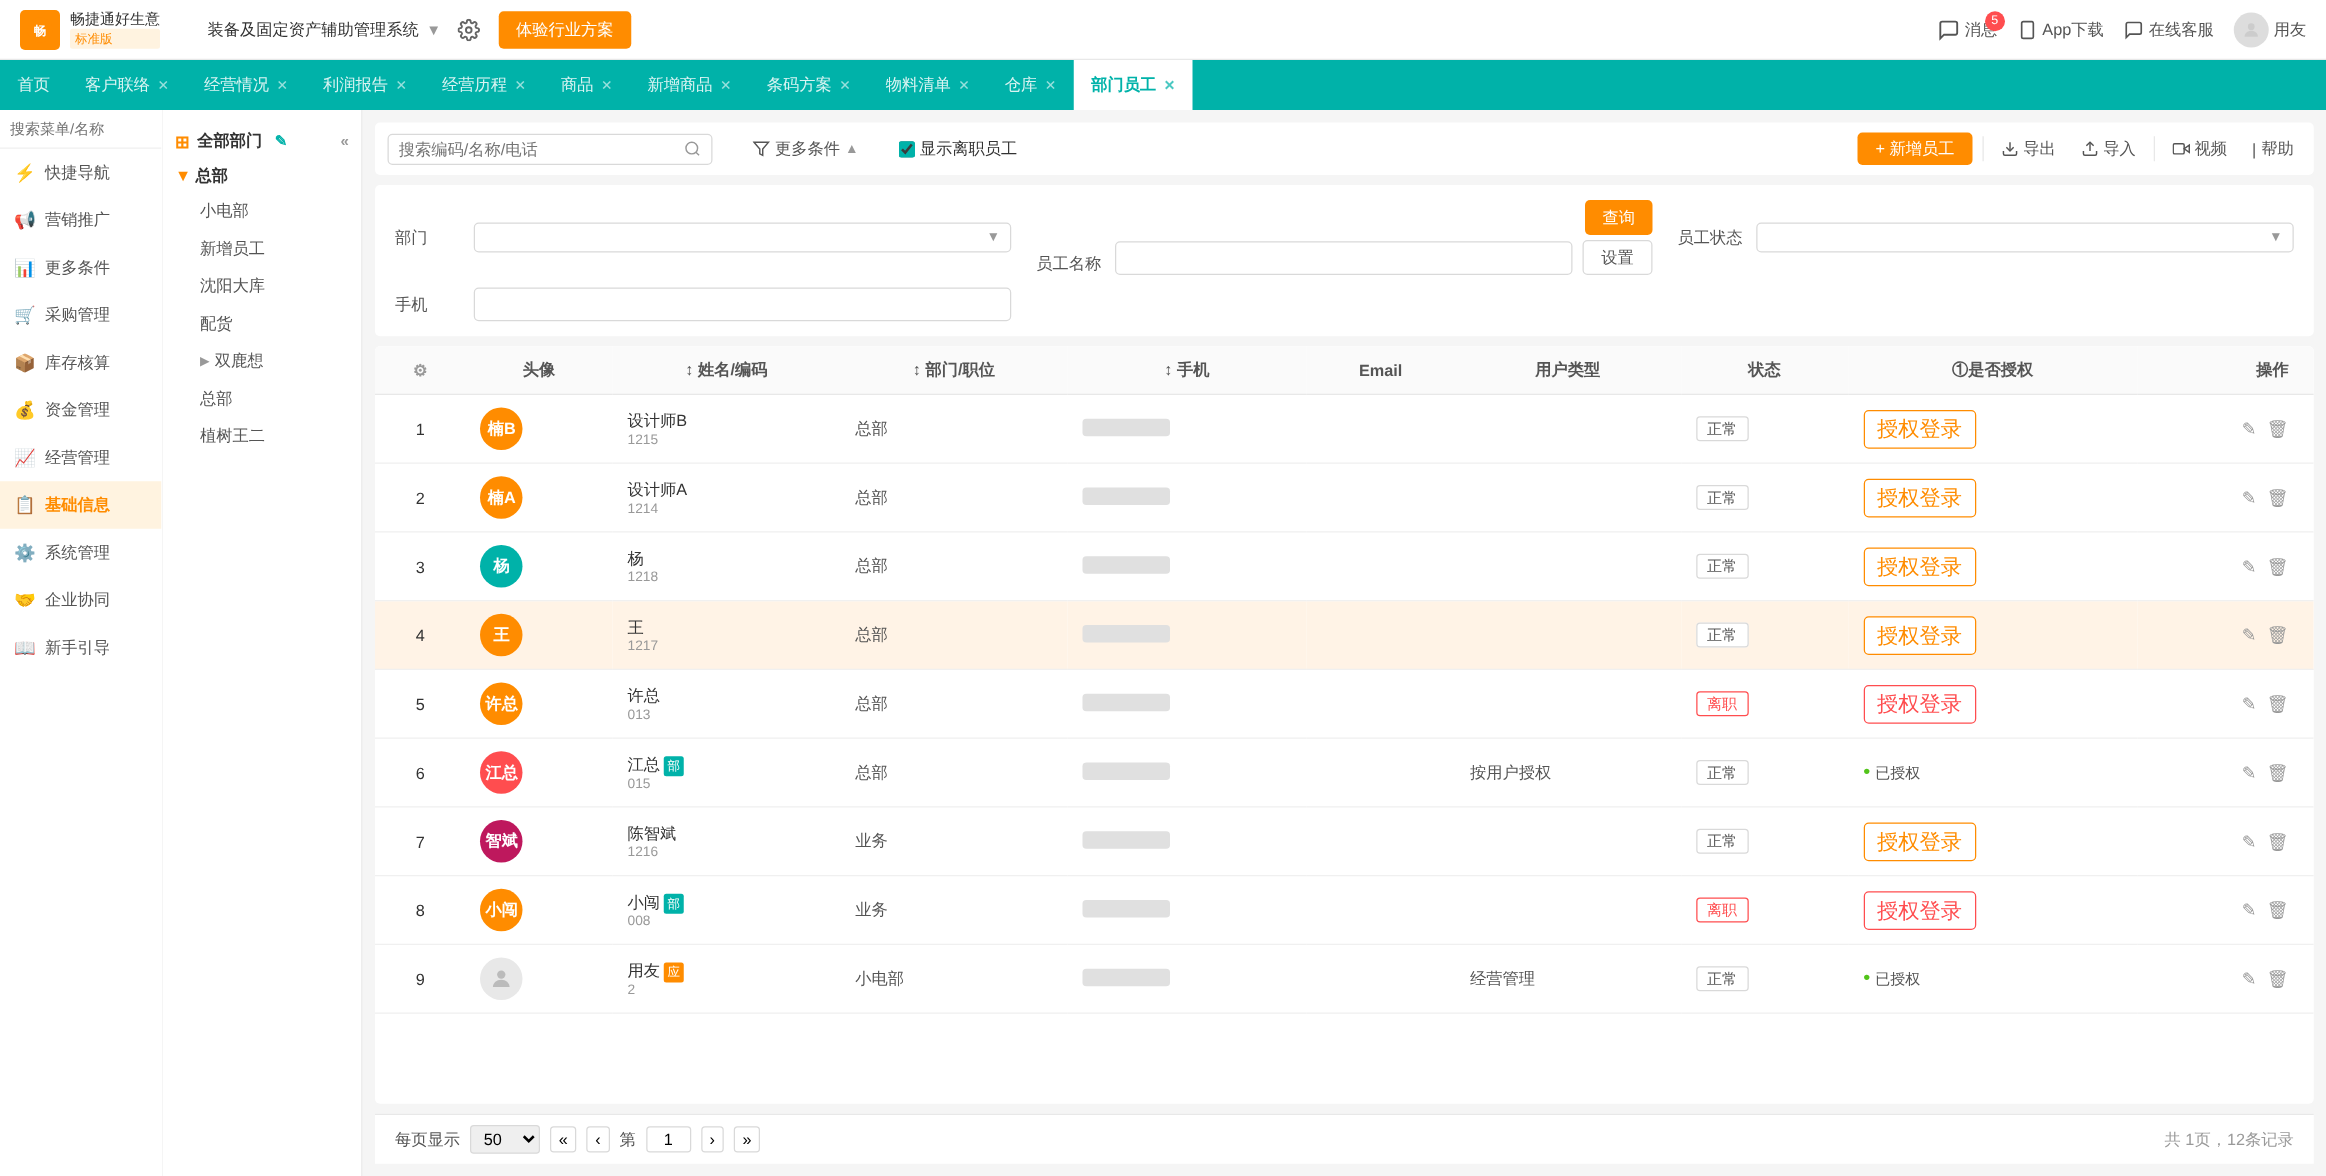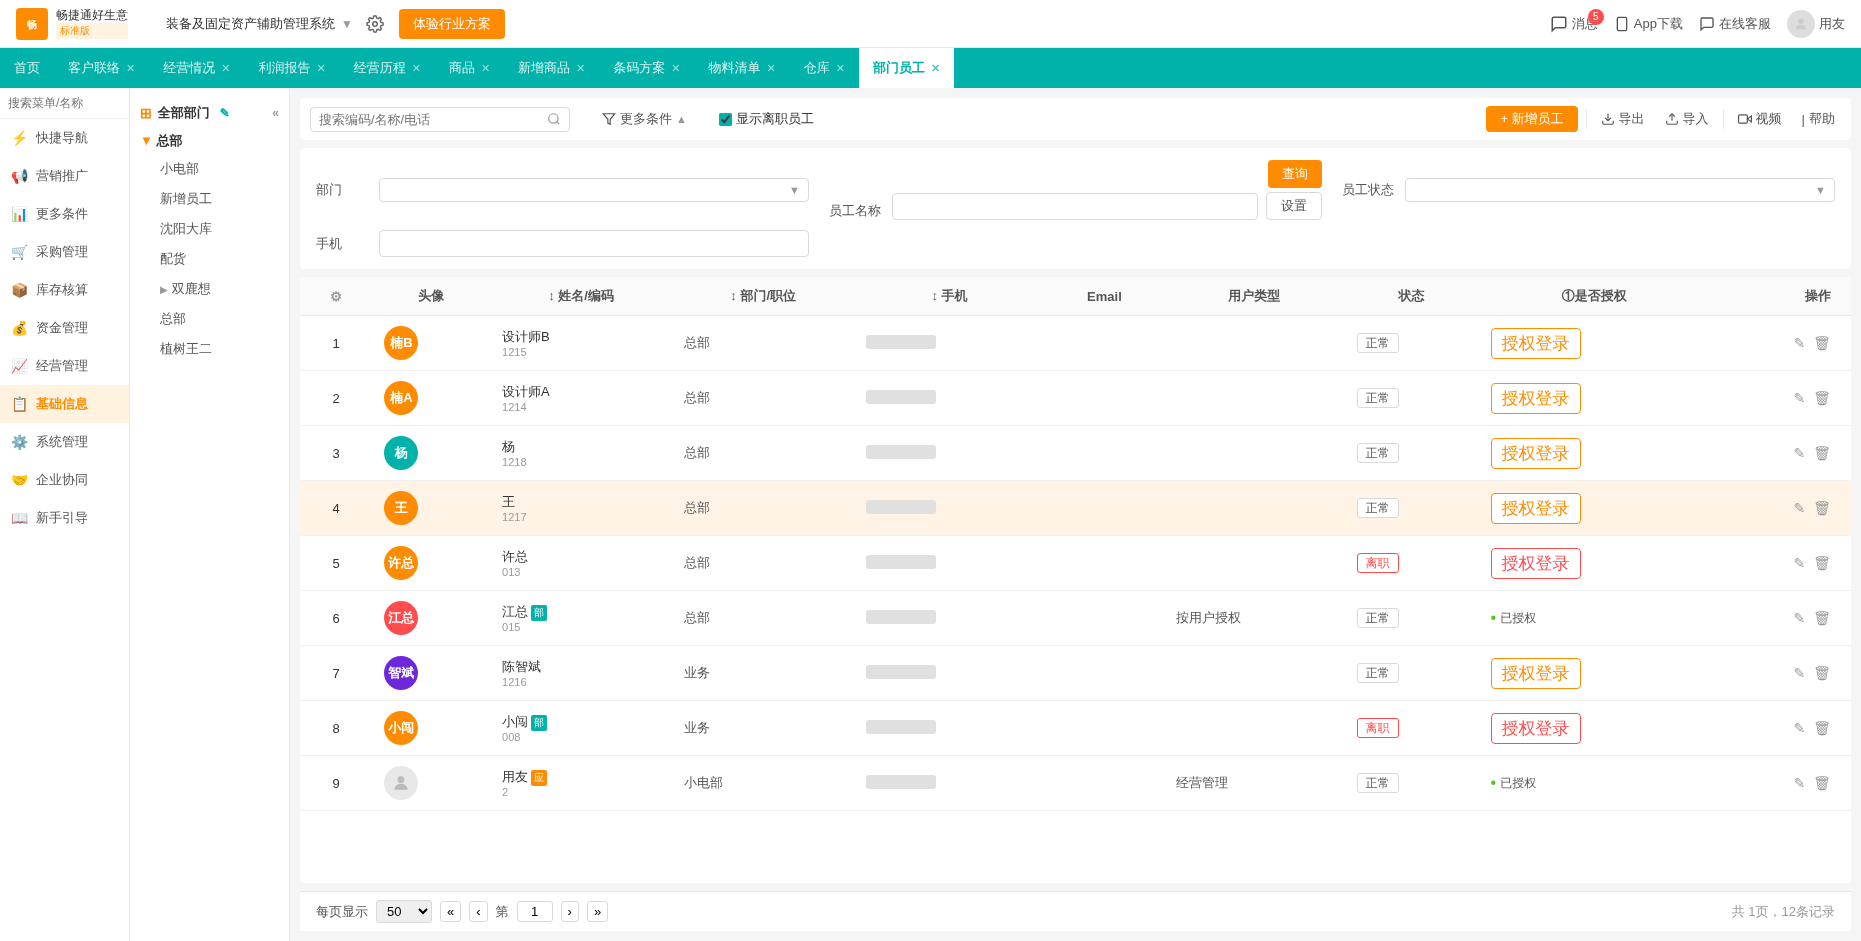--- a/index.html
+++ b/index.html
@@ -816,21 +816,21 @@
                   <td style="text-align: right; padding-right: 20px;">
                     <div class="action-icons" style="justify-content: flex-end;">
                       <span class="action-icon">✎</span>
                       <span class="action-icon">🗑</span>
                     </div>
                   </td>
                 </tr>
                 <tr>
                   <td class="center">7</td>
                   <td>
-                    <div class="avatar-circle" style="background: #6d28d9;">智斌</div>
+                    <div class="avatar-circle" style="background: #be185d;">智斌</div>
                   </td>
                   <td>
                     <div>陈智斌</div>
                     <div class="emp-code">1216</div>
                   </td>
                   <td class="dept-pos">业务</td>
                   <td><span class="phone-blur"></span></td>
                   <td></td>
                   <td></td>
                   <td><span class="status-badge">正常</span></td>

